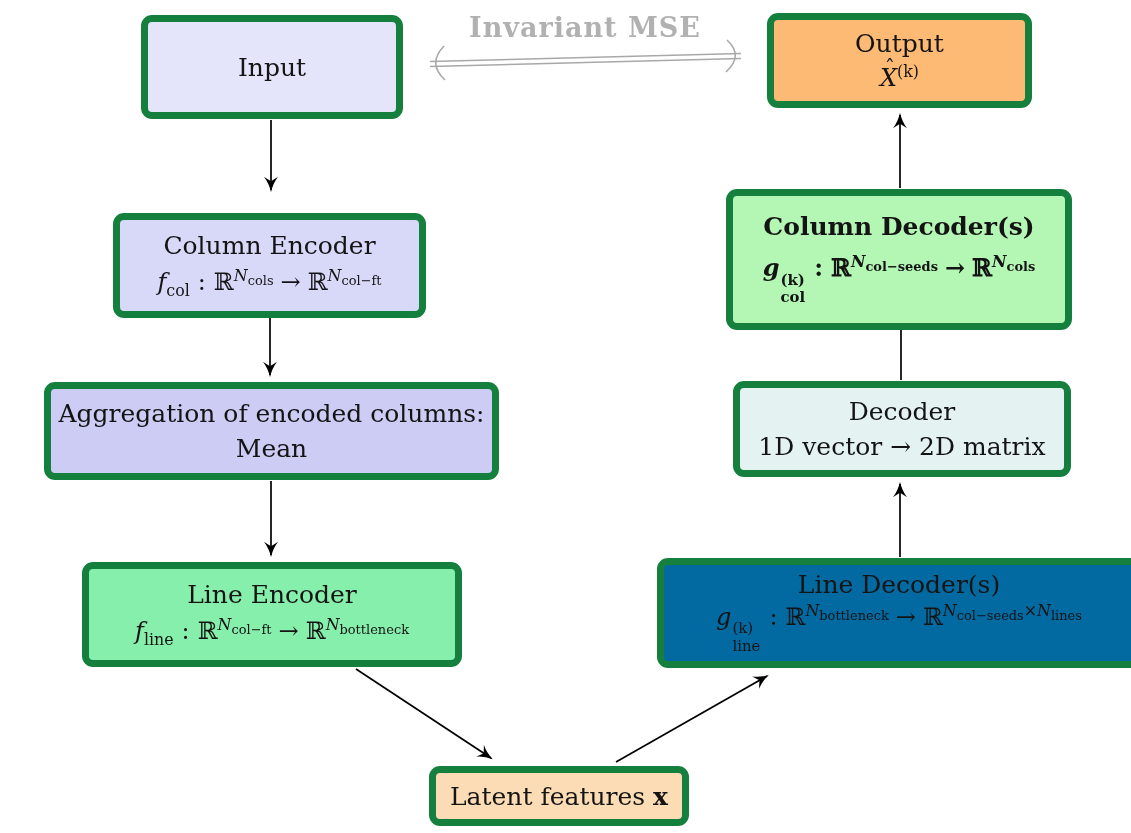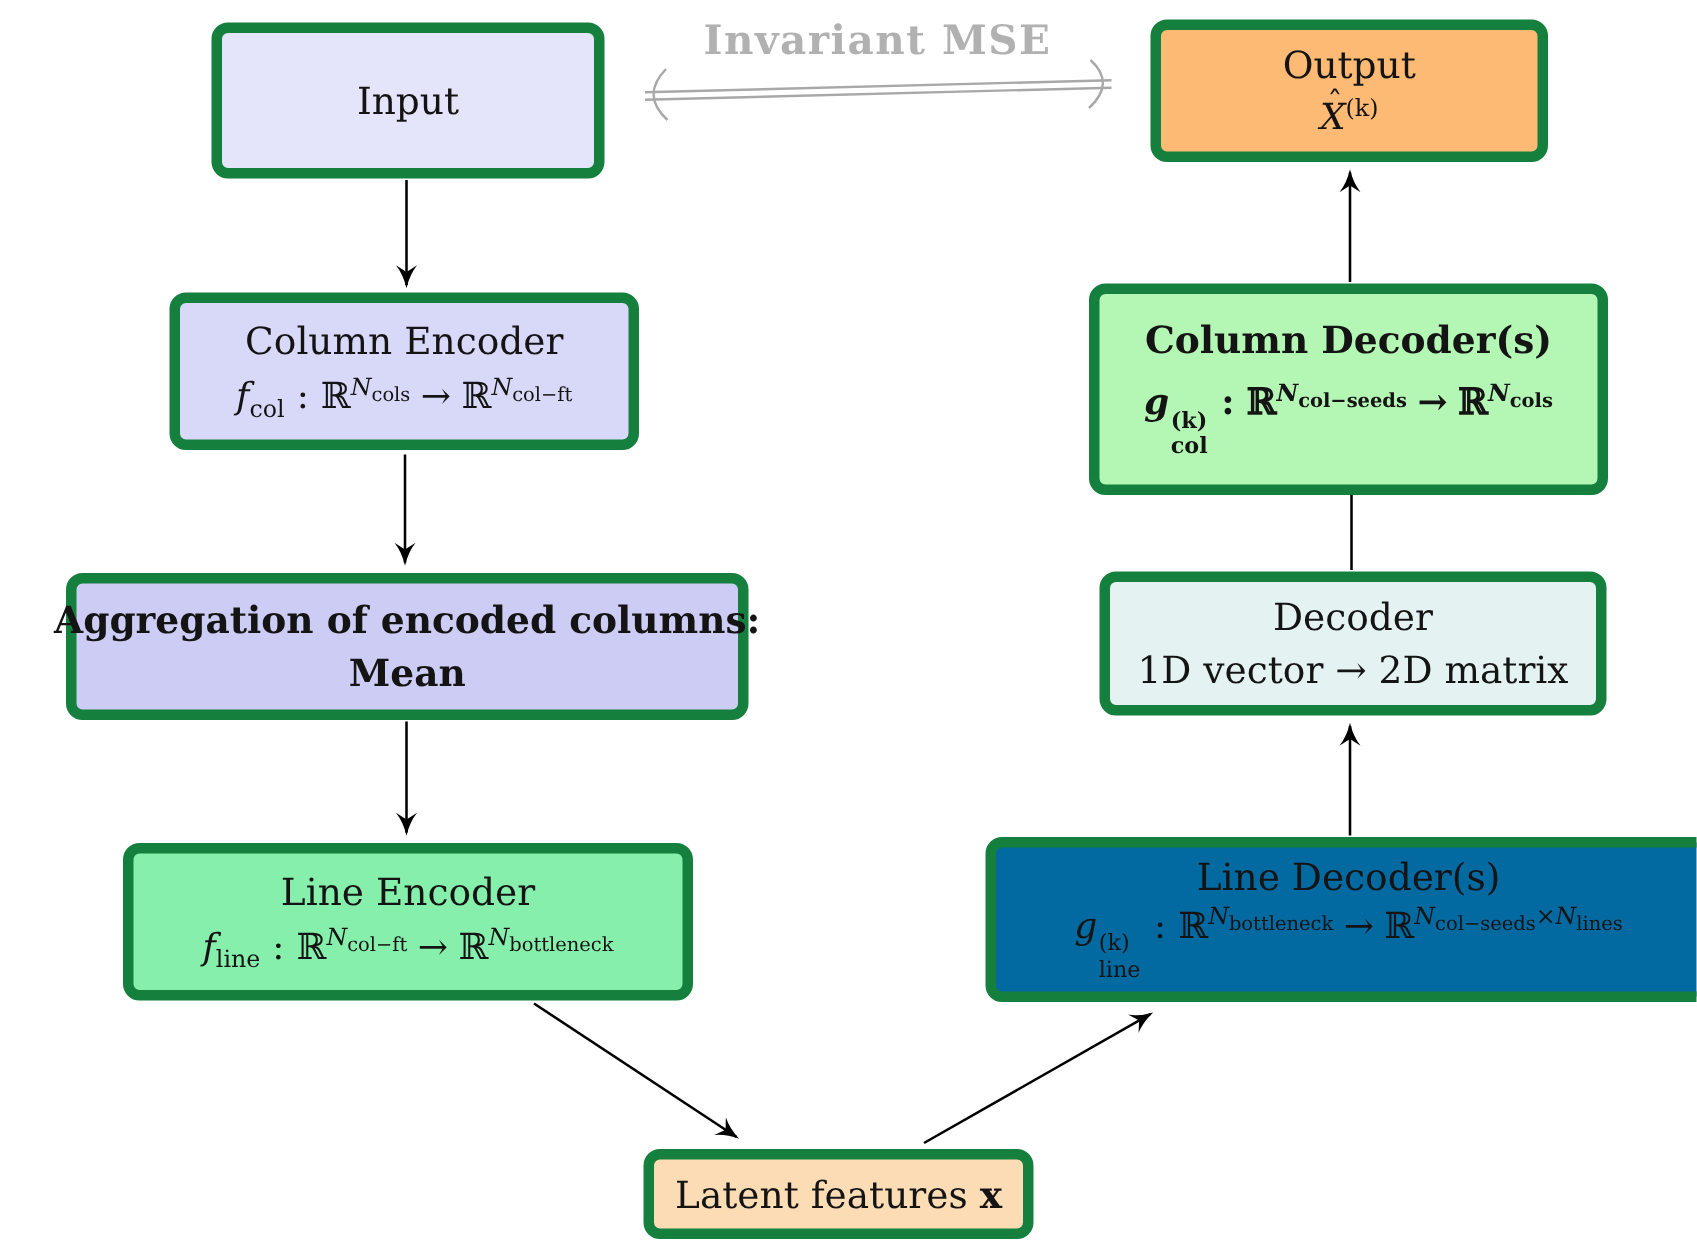--- a/index.html
+++ b/index.html
@@ -75,34 +75,34 @@
 
   <div class="box" style="left: 117px; top: 15px; width: 262px; height: 104px; background: rgb(228, 228, 251);">
     <div class="box-title">Input</div>
   </div>
 
   <div class="box" style="left: 743px; top: 13px; width: 265px; height: 95px; background: #fdba74;">
     <div class="box-title">Output</div>
     <div class="math"><span class="hatwrap"><span class="hat">ˆ</span><span class="it">X</span></span><sup>(k)</sup></div>
   </div>
 
-  <div class="box" style="left: 89px; top: 195px; width: 313px; height: 105px; background: rgb(216, 216, 248);">
+  <div class="box" style="left: 89px; top: 213px; width: 313px; height: 105px; background: rgb(216, 216, 248);">
     <div class="box-title">Column Encoder</div>
     <div class="math"><span class="it">f</span><sub>col</sub><span class="mcolon">:</span><span>ℝ</span><sup><span class="it">N</span><sub>cols</sub></sup><span class="mrel">→</span><span>ℝ</span><sup><span class="it">N</span><sub>col−ft</sub></sup></div>
   </div>
 
   <div class="box" style="left: 702px; top: 189px; width: 346px; height: 141px; background: rgb(180, 246, 180); font-weight: bold;">
     <div class="box-title">Column Decoder(s)</div>
     <div class="math"><span class="it">g</span><span class="stack">
           <span>(k)</span>
           <span>col</span>
         </span><span class="mcolon">:</span><span>ℝ</span><sup><span class="it">N</span><sub>col−seeds</sub></sup><span class="mrel">→</span><span>ℝ</span><sup><span class="it">N</span><sub>cols</sub></sup></div>
   </div>
 
-  <div class="box" style="left: 20px; top: 382px; width: 455px; height: 98px; background: rgb(204, 204, 244); font-weight: bold;">
+  <div class="box" style="left: 20px; top: 382px; width: 455px; height: 98px; background: rgb(204, 204, 244);">
     <div class="box-title">Aggregation of encoded columns:</div>
     <div class="box-title">Mean</div>
   </div>
 
   <div class="box" style="left: 709px; top: 381px; width: 338px; height: 96px; background: rgb(228, 242, 242);">
     <div class="box-title">Decoder</div>
     <div class="box-title">1D vector → 2D matrix</div>
   </div>
 
   <div class="box" style="left: 58px; top: 562px; width: 380px; height: 105px; background: #86efac;">

